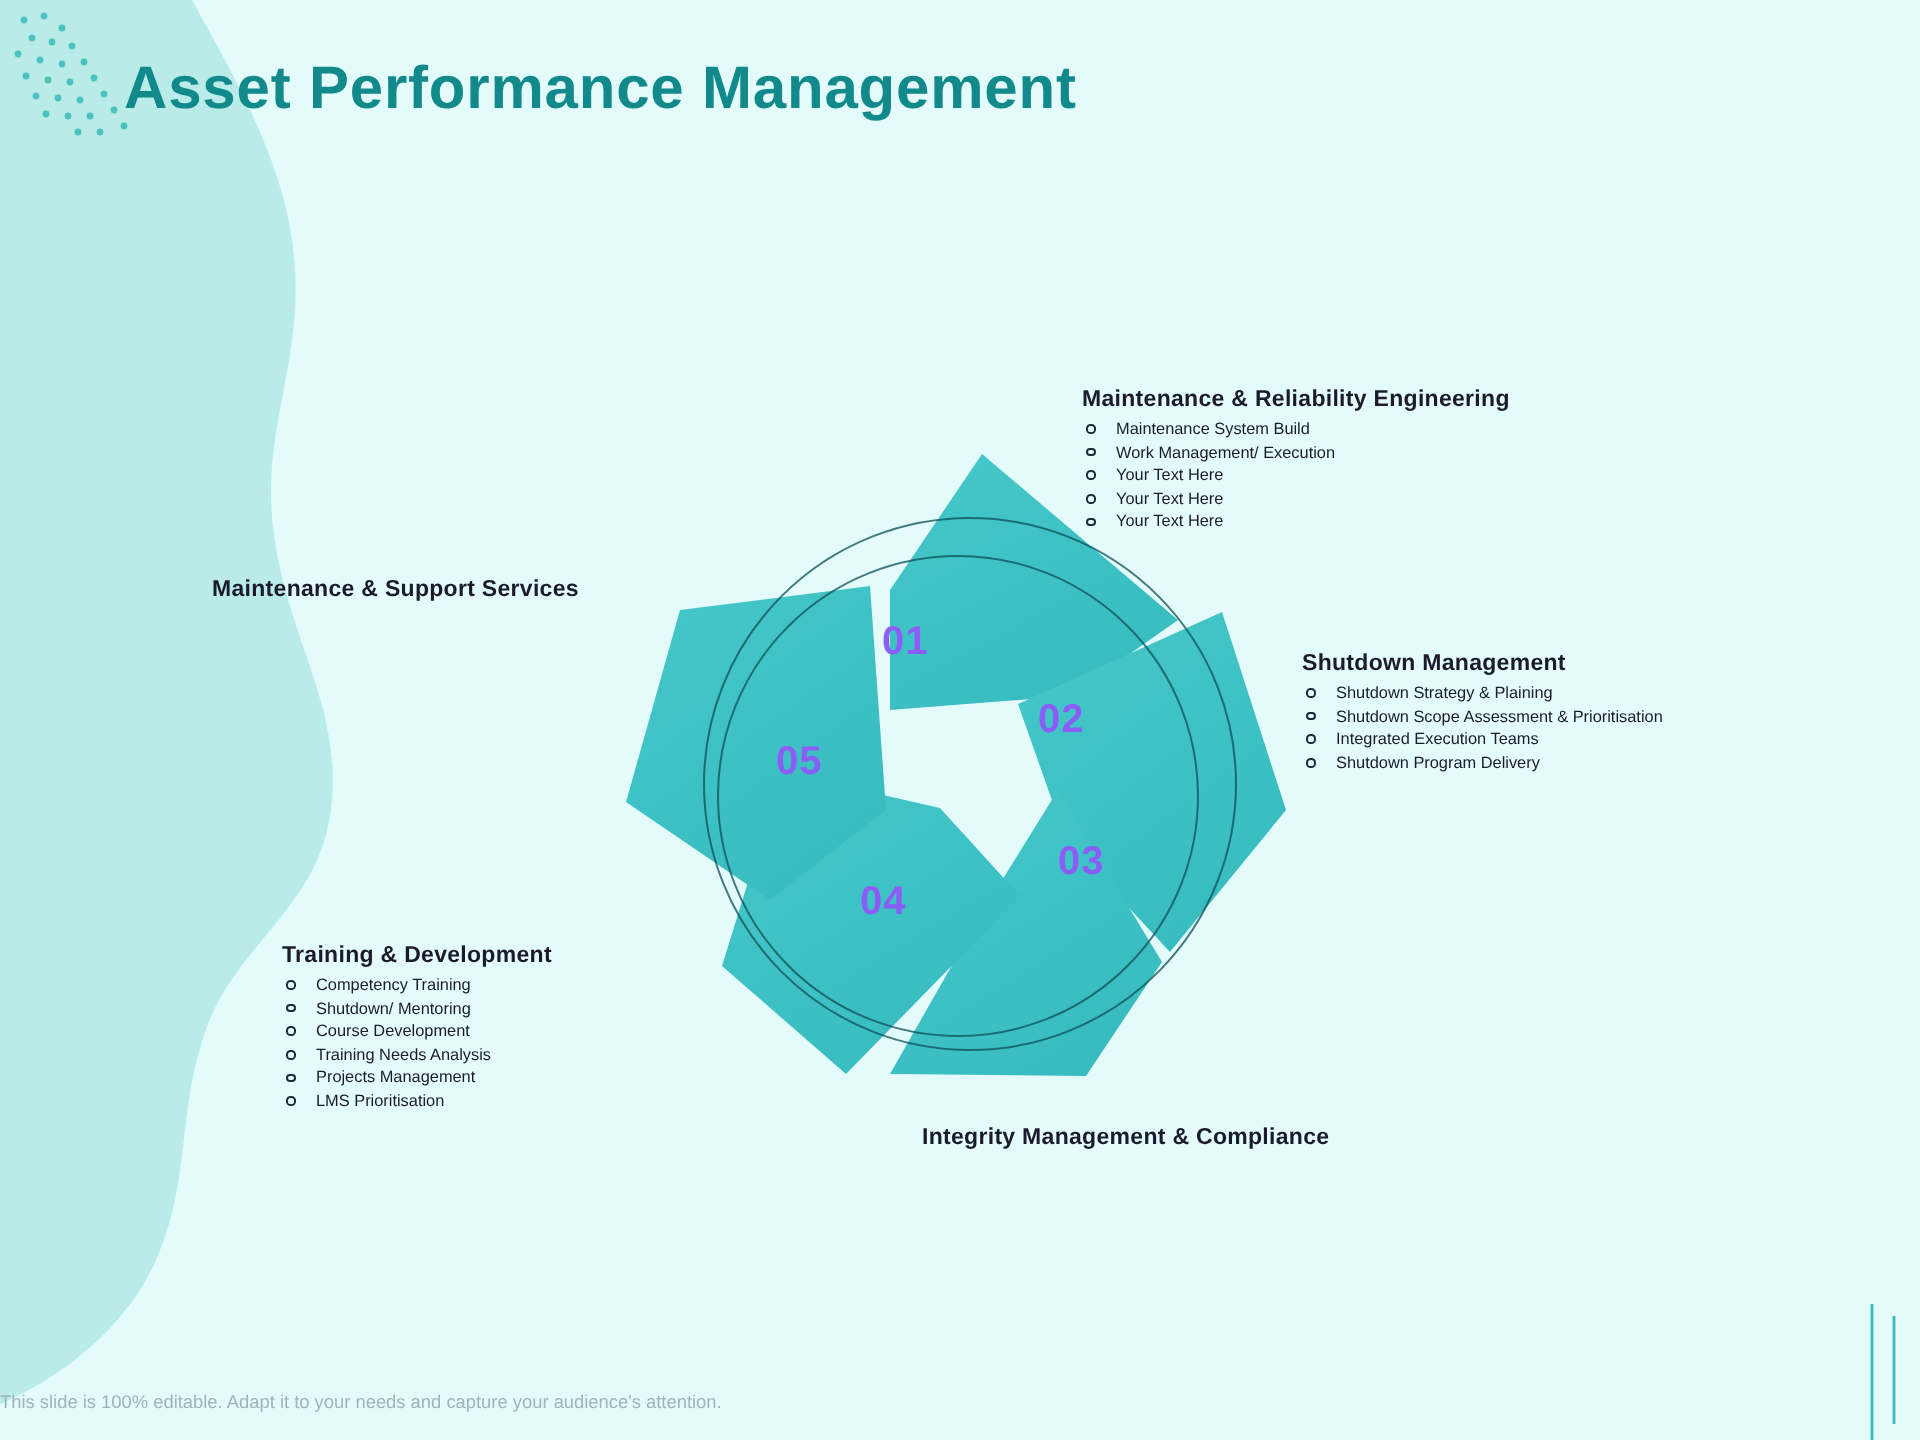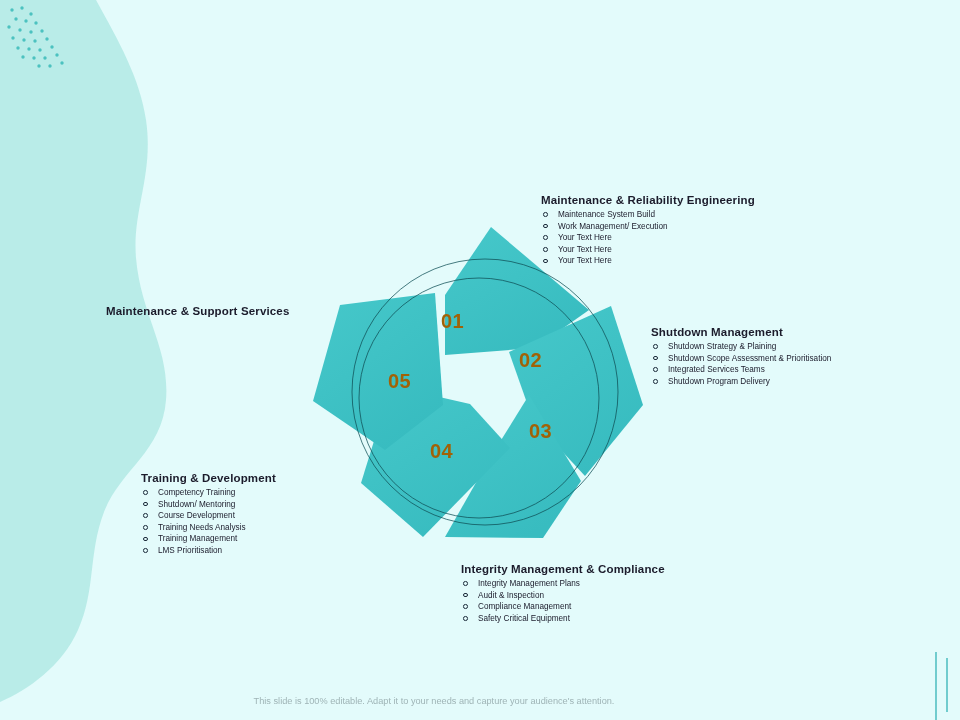--- a/index.html
+++ b/index.html
@@ -51,41 +51,40 @@
   }
   .bullet .mark {
     position:absolute;
     left:2px; top:3.2px;
     width:4.6px; height:4.6px;
     border:0.9px solid #1b2a3a;
     border-radius:50%;
   }
 
   #blk-mre  { left:541px; top:174px; }
-  #blk-mss  { left:106px; top:285px; }
+  #blk-mss  { left:106px; top:269px; }
   #blk-sdm  { left:651px; top:306px; }
   #blk-trd  { left:141px; top:452px; }
   #blk-imc  { left:461px; top:543px; }
 
   
   #footer {
     position:absolute;
     left:0; top:696px; width:868px;
-    text-align:center;
     font-size:9.2px;
     color:#9fb4b6;
     white-space:nowrap;
   }
 
   
   .num {
     position:absolute;
     font-size:20px;
     font-weight:bold;
-    color:#a16207;
+    color:#8b5cf6;
     letter-spacing:0.5px;
   }
   #num01 { left:441px; top:310px; }
   #num02 { left:519px; top:337px;margin-top:12px; }
   #num03 { left:513px; top:420px;margin-left:16px; }
   #num04 { left:430px; top:440px;text-align:right; }
   #num05 { left:388px; top:370px; }
 </style>
 </head>
 <body>
@@ -156,20 +155,21 @@
     <circle cx="190" cy="187" r="133" fill="none" stroke="#0f4f55" stroke-width="1" opacity="0.75"></circle>
     <circle cx="184" cy="193" r="120" fill="none" stroke="#0f4f55" stroke-width="1" opacity="0.75"></circle>
   </svg>
 
   <div class="num" id="num01">01</div>
   <div class="num" id="num02">02</div>
   <div class="num" id="num03">03</div>
   <div class="num" id="num04">04</div>
   <div class="num" id="num05">05</div>
 
+  <div id="title">Asset Performance Management</div>
 
   <div class="block" id="blk-mre">
     <div class="block-title">Maintenance &amp; Reliability Engineering</div>
     <ul class="bullets">
         <li class="bullet"><span class="mark"></span><span>Maintenance System Build</span></li>
         <li class="bullet"><span class="mark"></span><span>Work Management/ Execution</span></li>
         <li class="bullet"><span class="mark"></span><span>Your Text Here</span></li>
         <li class="bullet"><span class="mark"></span><span>Your Text Here</span></li>
         <li class="bullet"><span class="mark"></span><span>Your Text Here</span></li>
       </ul>
@@ -177,42 +177,36 @@
 
   <div class="block" id="blk-mss">
     <div class="block-title">Maintenance &amp; Support Services</div>
   </div>
 
   <div class="block" id="blk-sdm">
     <div class="block-title">Shutdown Management</div>
     <ul class="bullets">
         <li class="bullet"><span class="mark"></span><span>Shutdown Strategy &amp; Plaining</span></li>
         <li class="bullet"><span class="mark"></span><span>Shutdown Scope Assessment &amp; Prioritisation</span></li>
-        <li class="bullet"><span class="mark"></span><span>Integrated Services Teams</span></li>
+        <li class="bullet"><span class="mark"></span><span>Integrated Execution Teams</span></li>
         <li class="bullet"><span class="mark"></span><span>Shutdown Program Delivery</span></li>
       </ul>
   </div>
 
   <div class="block" id="blk-trd">
     <div class="block-title">Training &amp; Development</div>
     <ul class="bullets">
         <li class="bullet"><span class="mark"></span><span>Competency Training</span></li>
         <li class="bullet"><span class="mark"></span><span>Shutdown/ Mentoring</span></li>
         <li class="bullet"><span class="mark"></span><span>Course Development</span></li>
         <li class="bullet"><span class="mark"></span><span>Training Needs Analysis</span></li>
-        <li class="bullet"><span class="mark"></span><span>Training Management</span></li>
+        <li class="bullet"><span class="mark"></span><span>Projects Management</span></li>
         <li class="bullet"><span class="mark"></span><span>LMS Prioritisation</span></li>
       </ul>
   </div>
 
   <div class="block" id="blk-imc">
     <div class="block-title">Integrity Management &amp; Compliance</div>
-    <ul class="bullets">
-        <li class="bullet"><span class="mark"></span><span>Integrity Management Plans</span></li>
-        <li class="bullet"><span class="mark"></span><span>Audit &amp; Inspection</span></li>
-        <li class="bullet"><span class="mark"></span><span>Compliance Management</span></li>
-        <li class="bullet"><span class="mark"></span><span>Safety Critical Equipment</span></li>
-      </ul>
   </div>
 
   <div id="footer">This slide is 100% editable. Adapt it to your needs and capture your audience's attention.</div>
 
 </div>
 
 </body></html>

